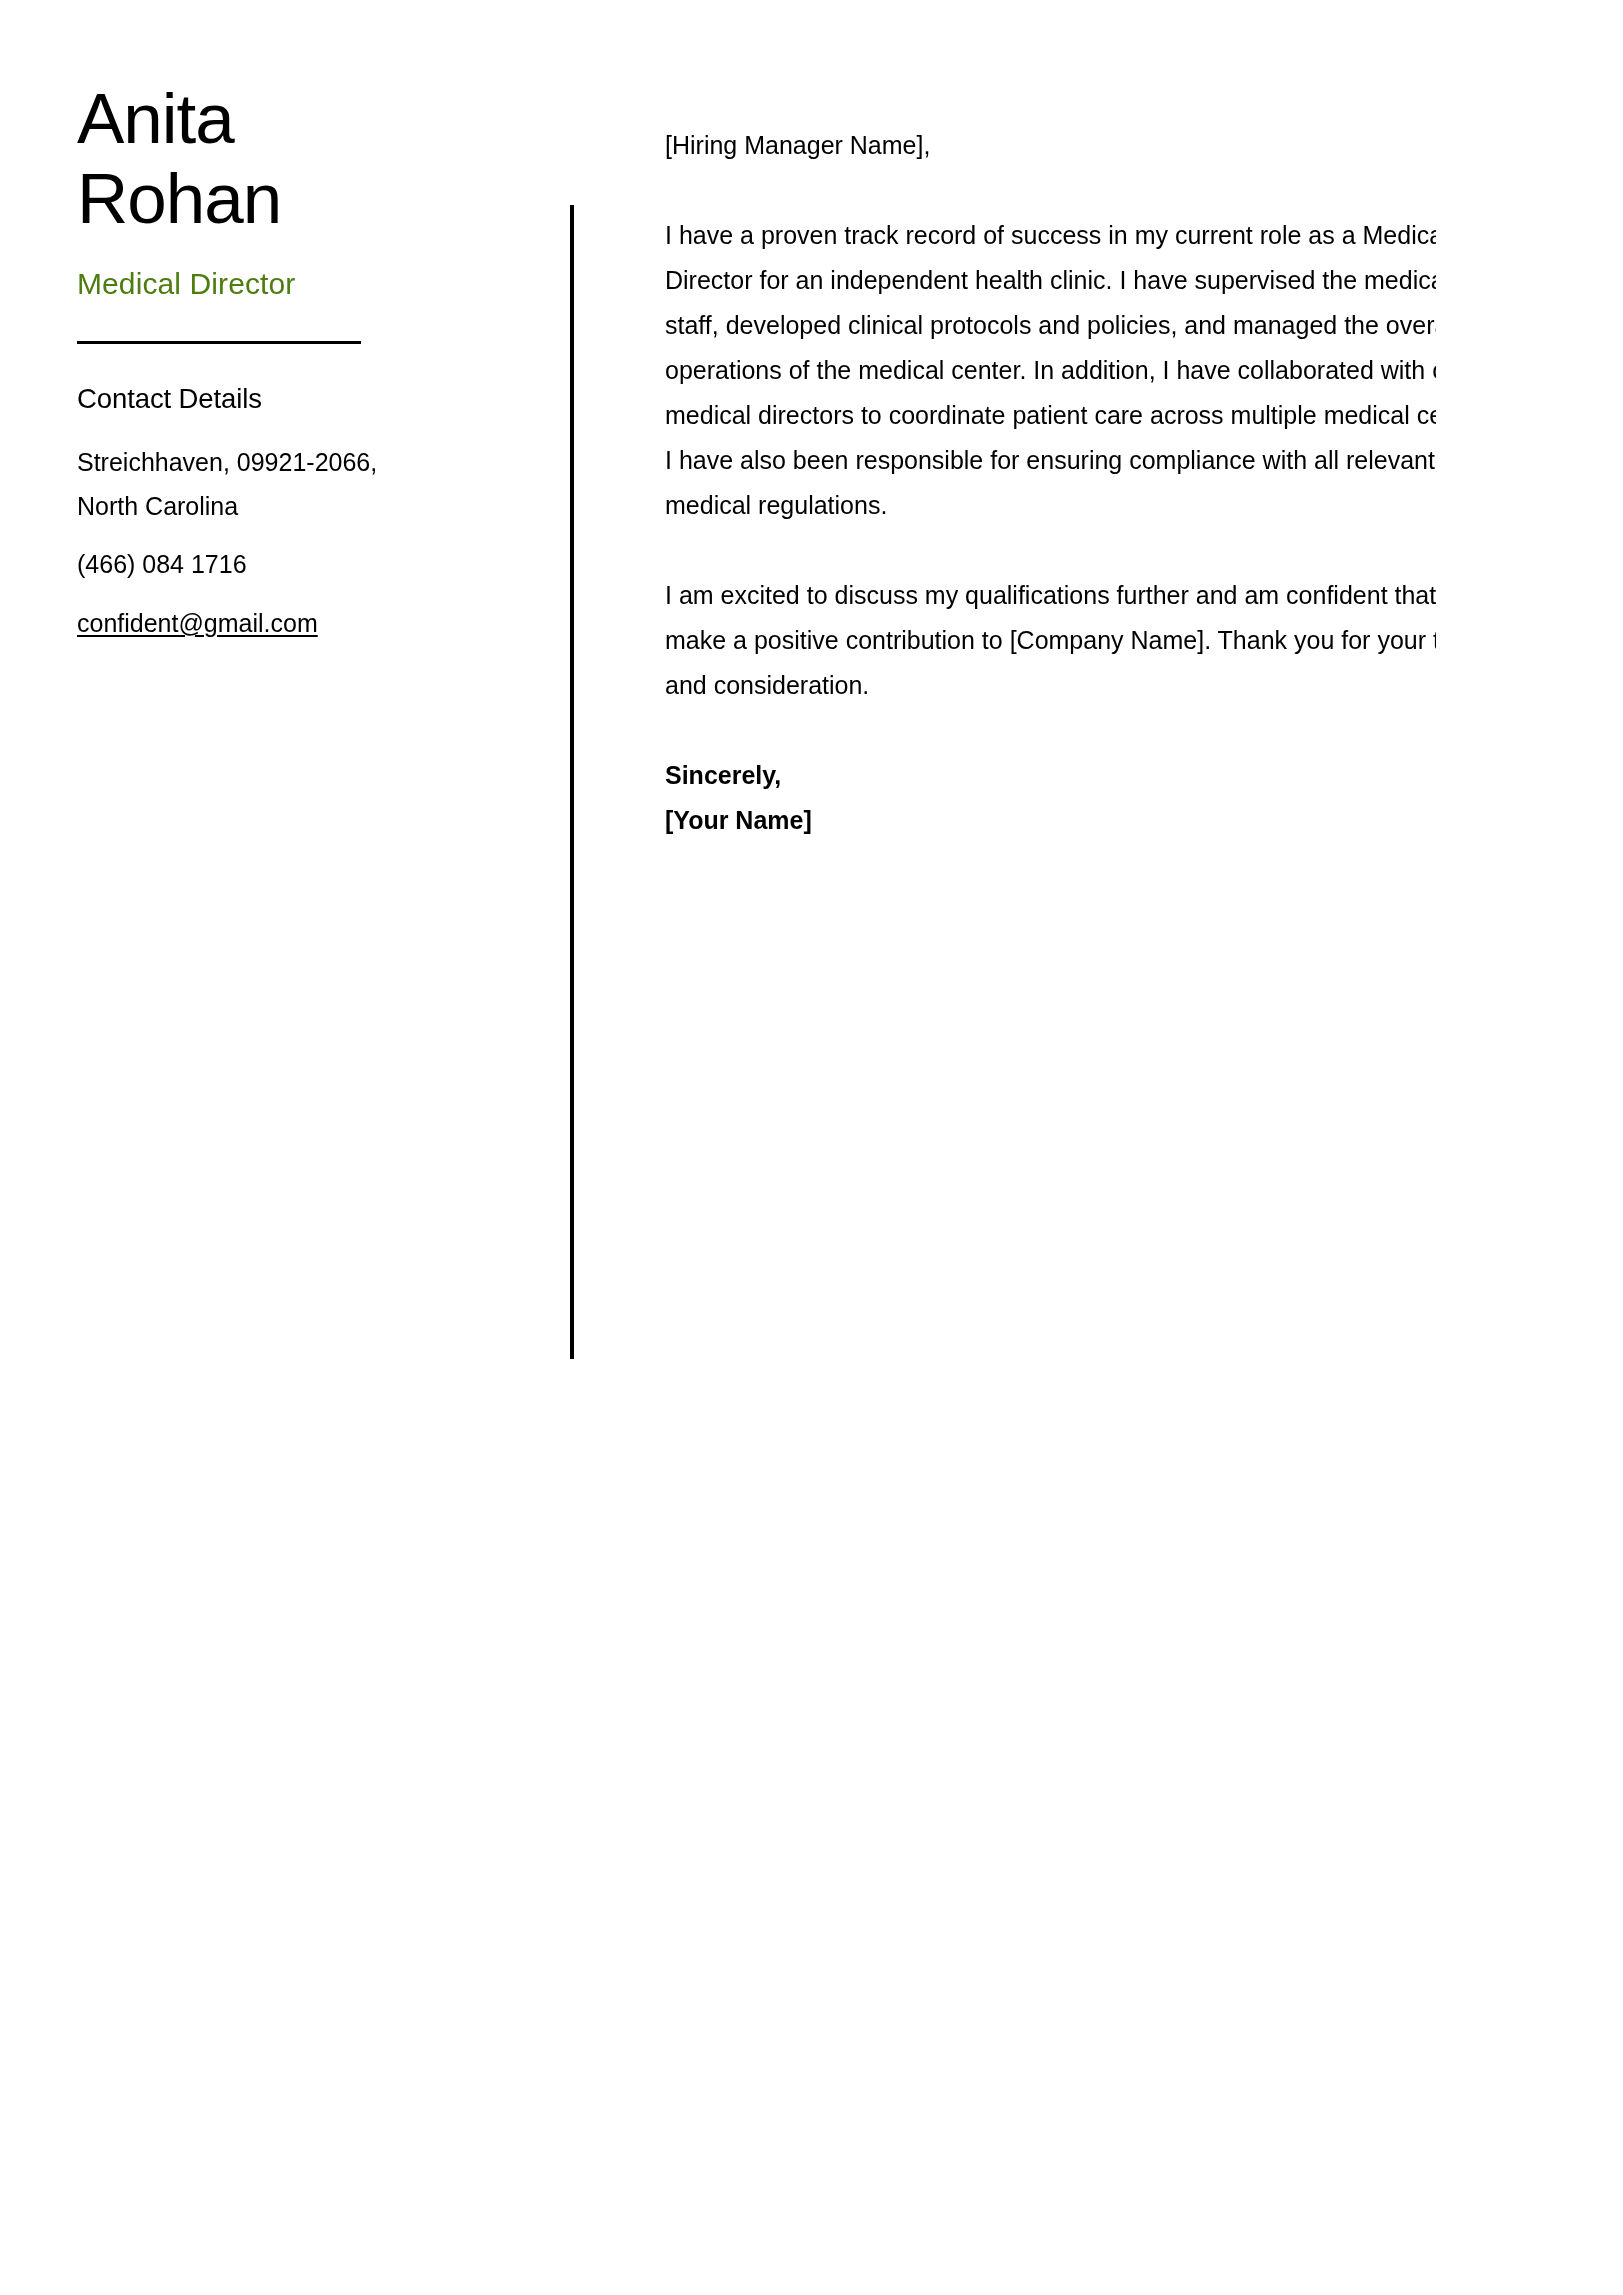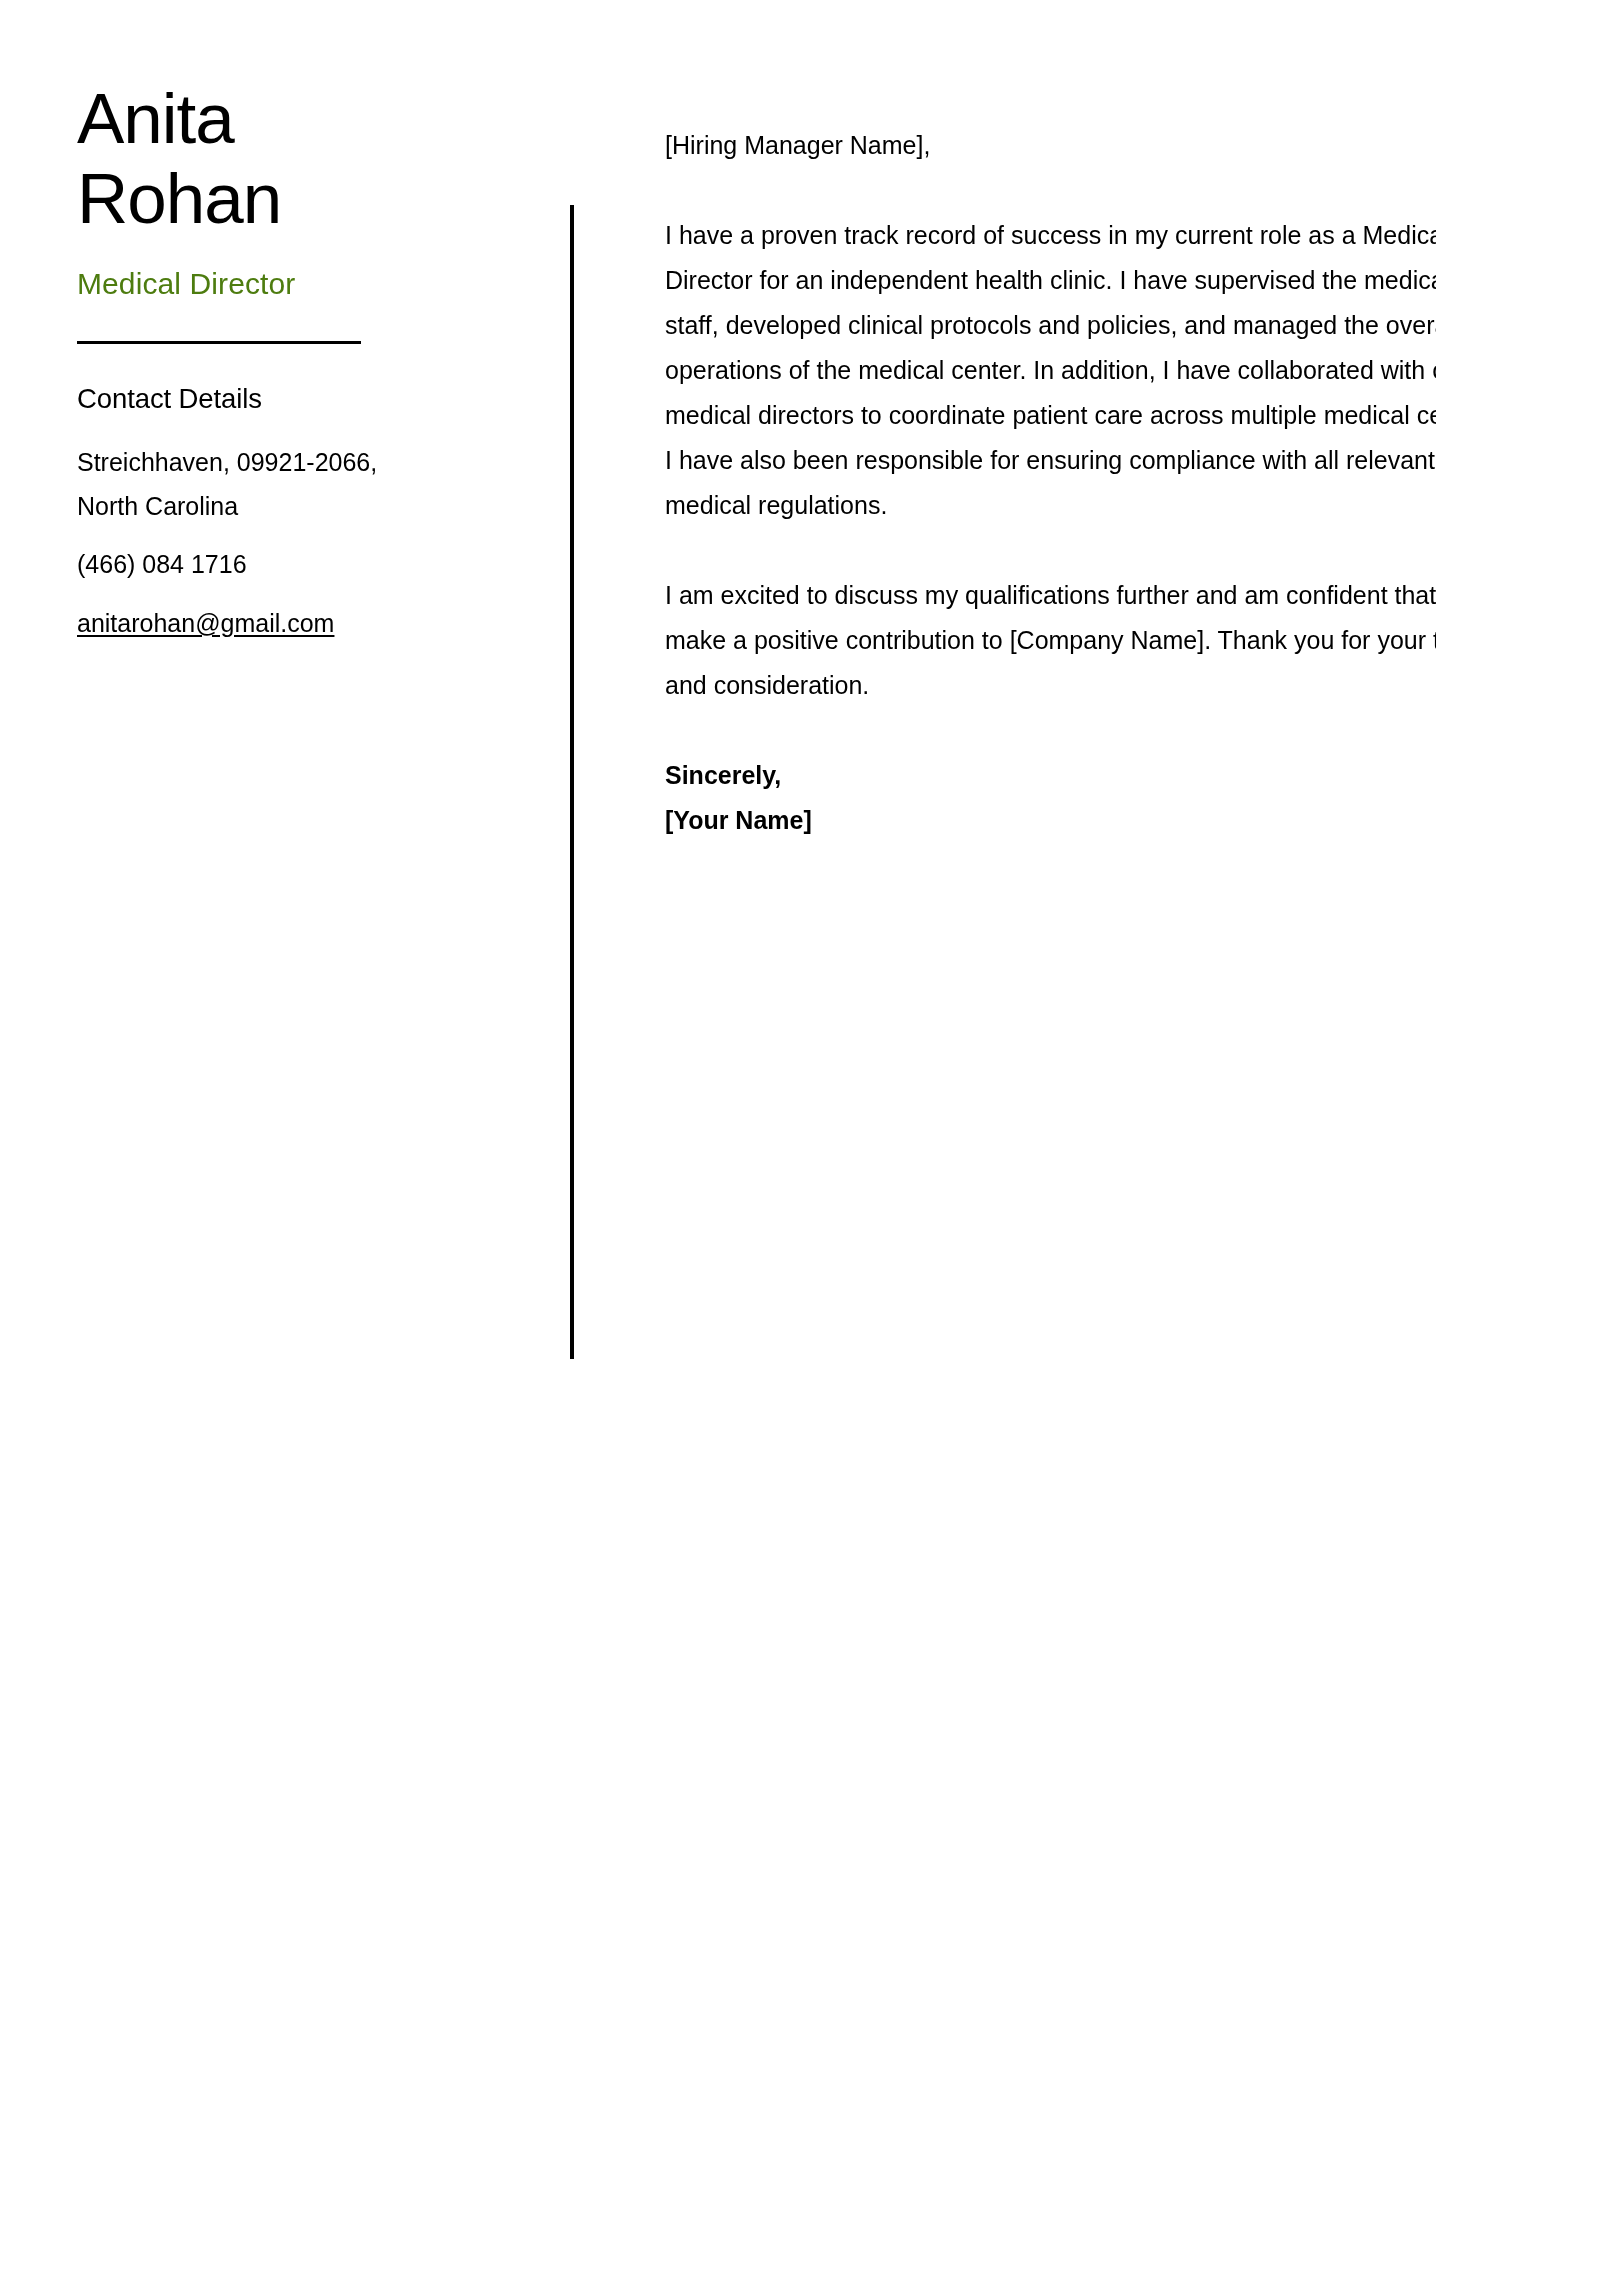--- a/index.html
+++ b/index.html
@@ -149,21 +149,21 @@
 
     <span class="job-title">Medical Director</span>
 
     <div class="sidebar-rule"></div>
 
     <span class="section-heading">Contact Details</span>
 
     <ul class="contact-list">
       <li class="contact-item">Streichhaven, 09921-2066, North Carolina</li>
       <li class="contact-item">(466) 084 1716</li>
-      <li class="contact-item"><a class="contact-email" href="#">anitarohan@gmail.com</a></li>
+      <li class="contact-item"><a class="contact-email" href="#">confident@gmail.com</a></li>
     </ul>
 
   </div>
 
   <div class="vertical-divider"></div>
 
   <div class="letter-body">
 
     <p class="letter-para">[Hiring Manager Name],</p>
 

